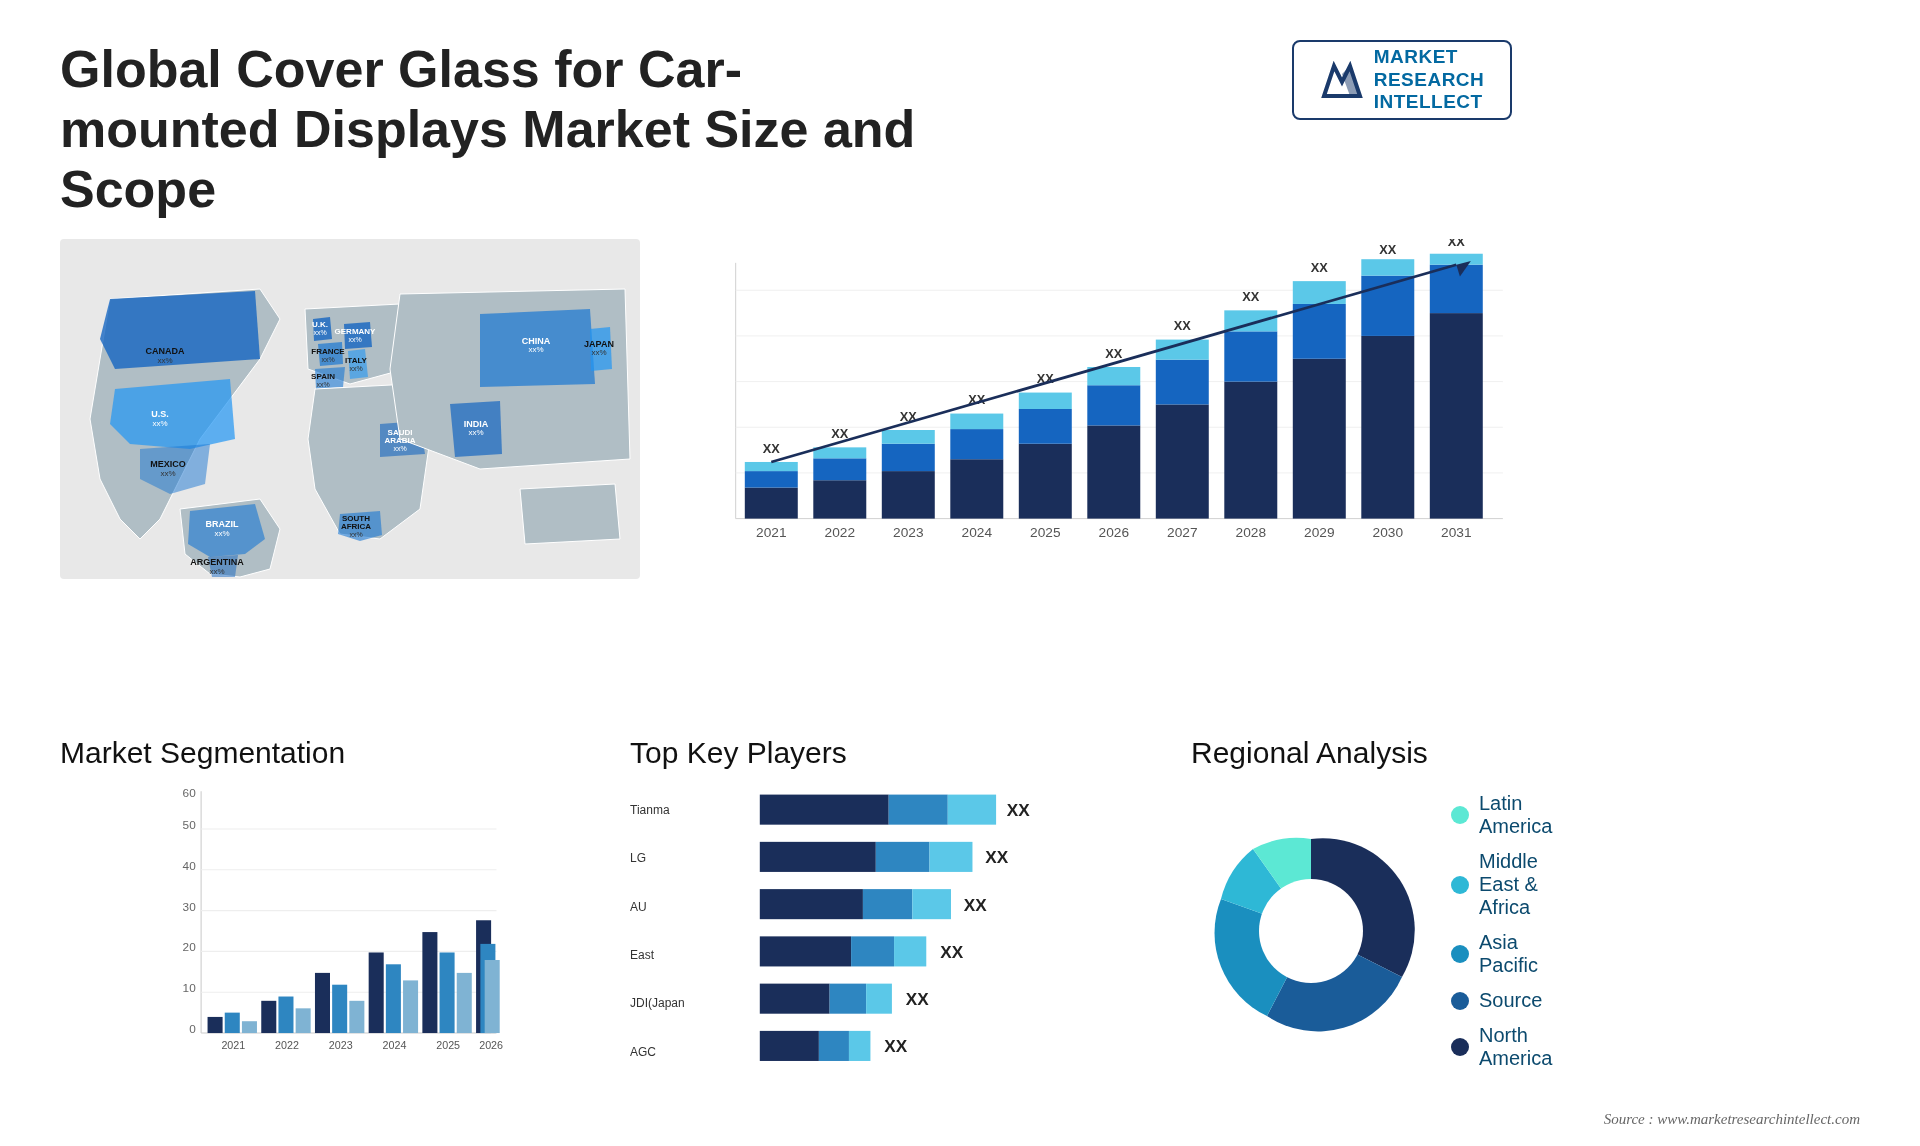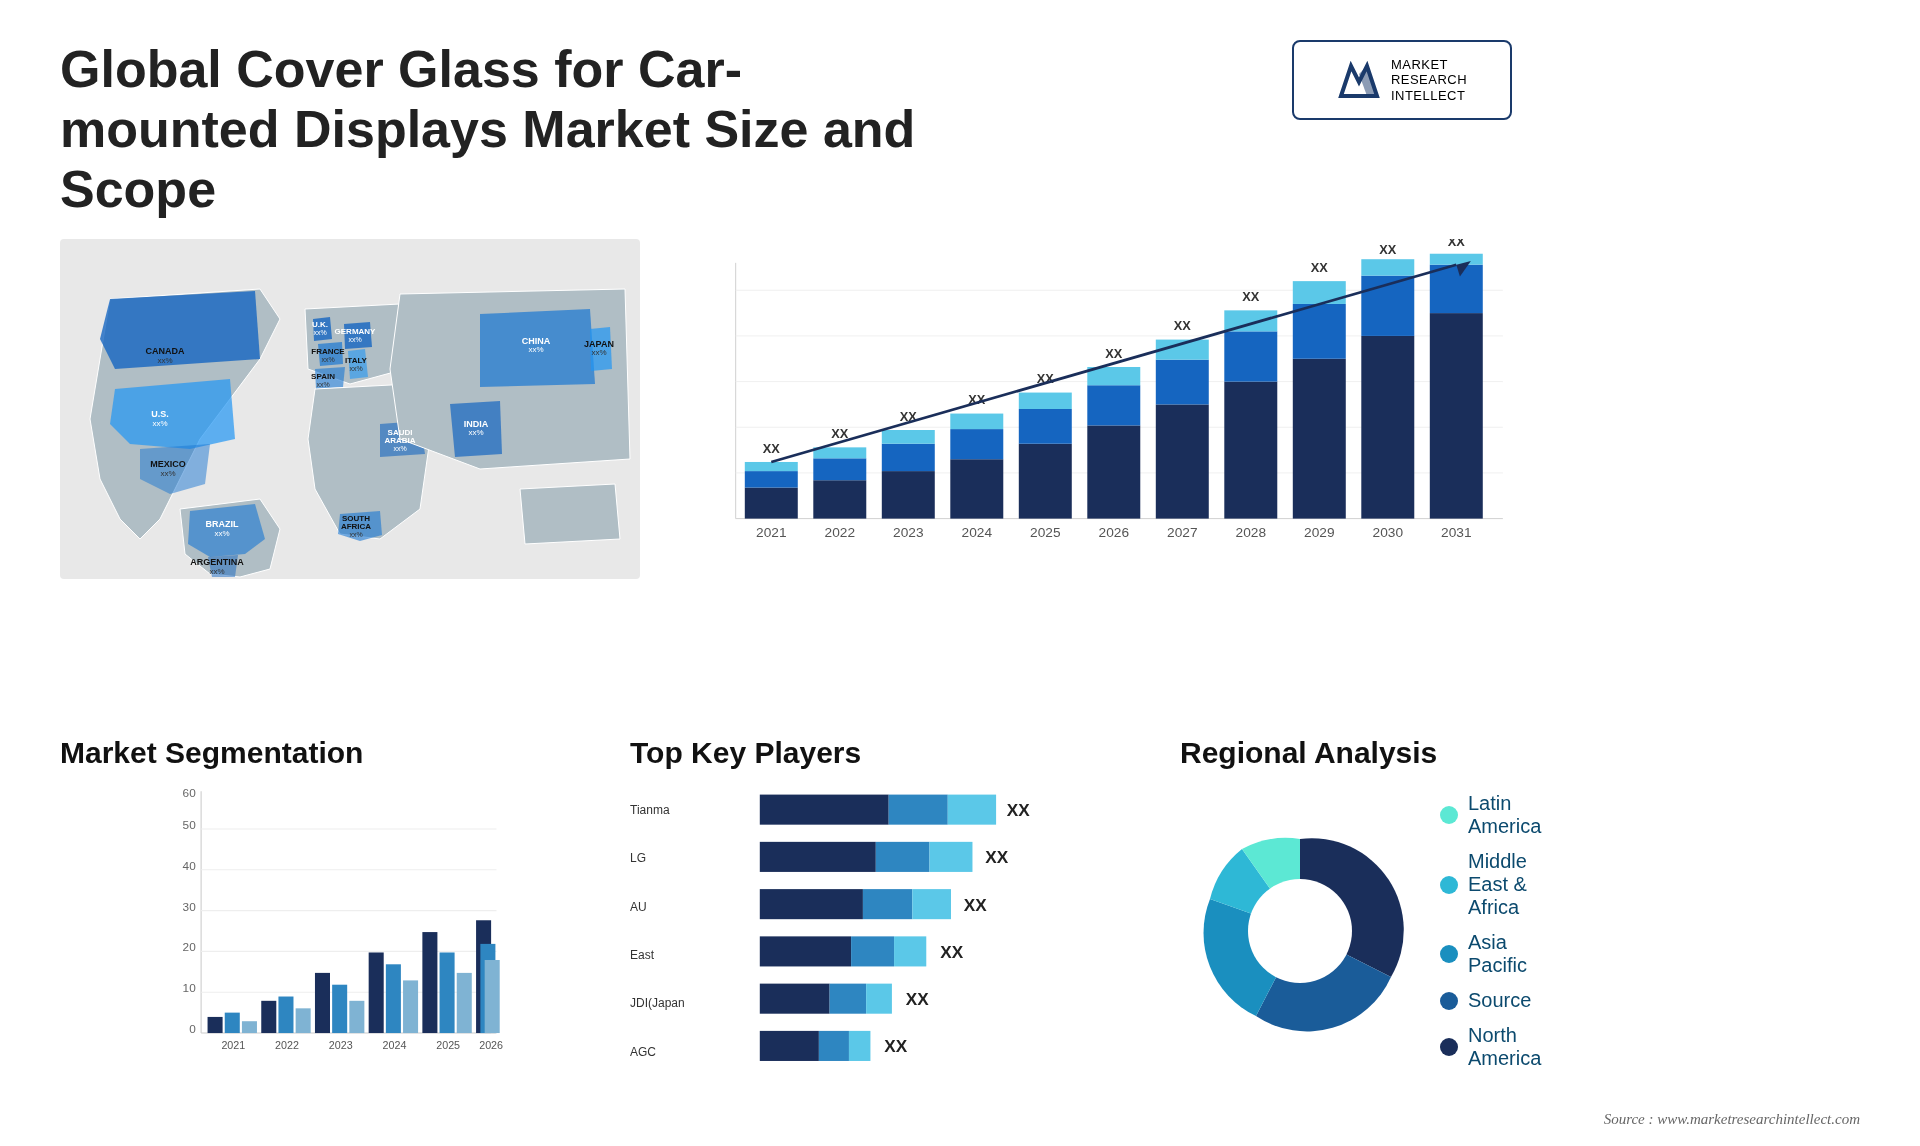--- a/index.html
+++ b/index.html
@@ -55,23 +55,23 @@
       gap: 10px;
       padding: 8px 14px;
     }
 
     .logo-icon {
       width: 44px;
       height: 44px;
     }
 
     .logo-text {
-      font-size: 13px;
-      font-weight: 400;
-      color: #000000;
+      font-size: 19px;
+      font-weight: 700;
+      color: #0369a1;
       line-height: 1.2;
       text-transform: uppercase;
       letter-spacing: 0.5px;
     }
 
     
     .content-top {
       display: flex;
       flex: 1;
       gap: 30px;
@@ -112,25 +112,26 @@
     .segmentation-section {
       flex: 0 0 540px;
     }
 
     .key-players-section {
       flex: 0 0 520px;
     }
 
     .regional-section {
       flex: 1;
+      margin-left: 11px;
     }
 
     .section-title {
       font-size: 30px;
-      font-weight: 700;
+      font-weight: 400;
       color: #111;
       margin-bottom: 16px;
     }
 
     
     .seg-chart-area {
       display: flex;
       gap: 20px;
       height: 290px;
     }

